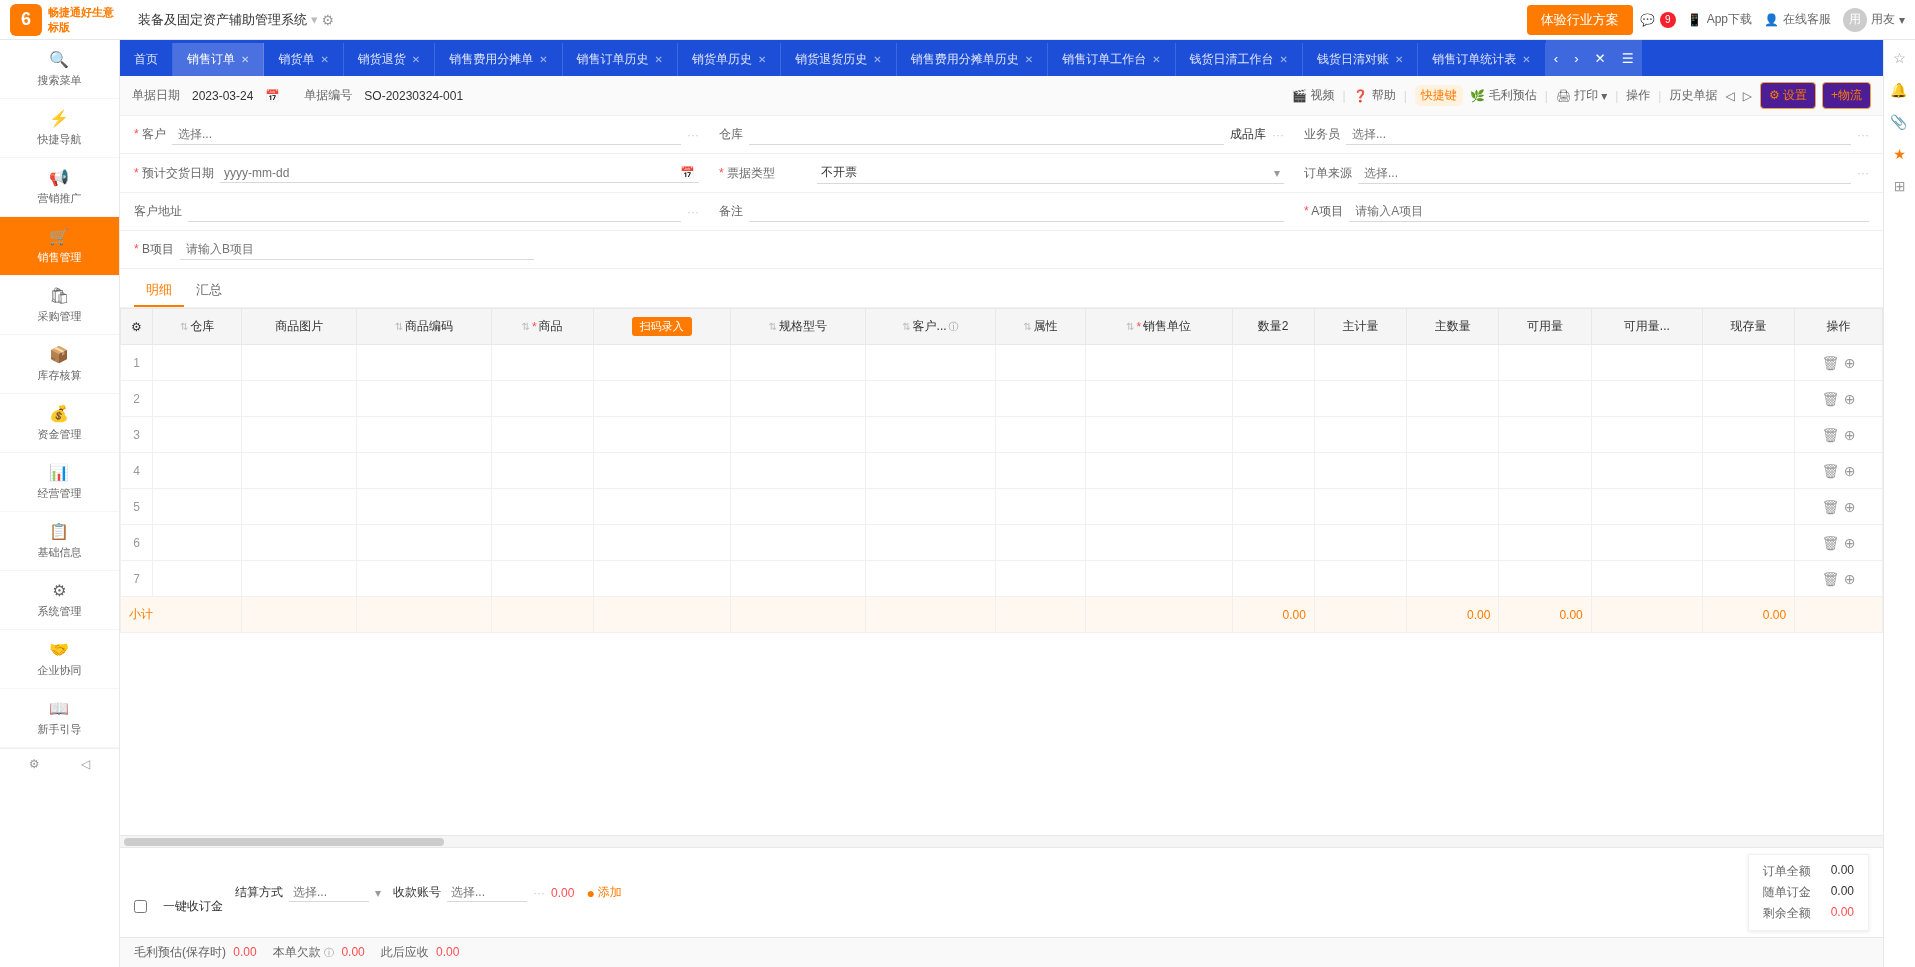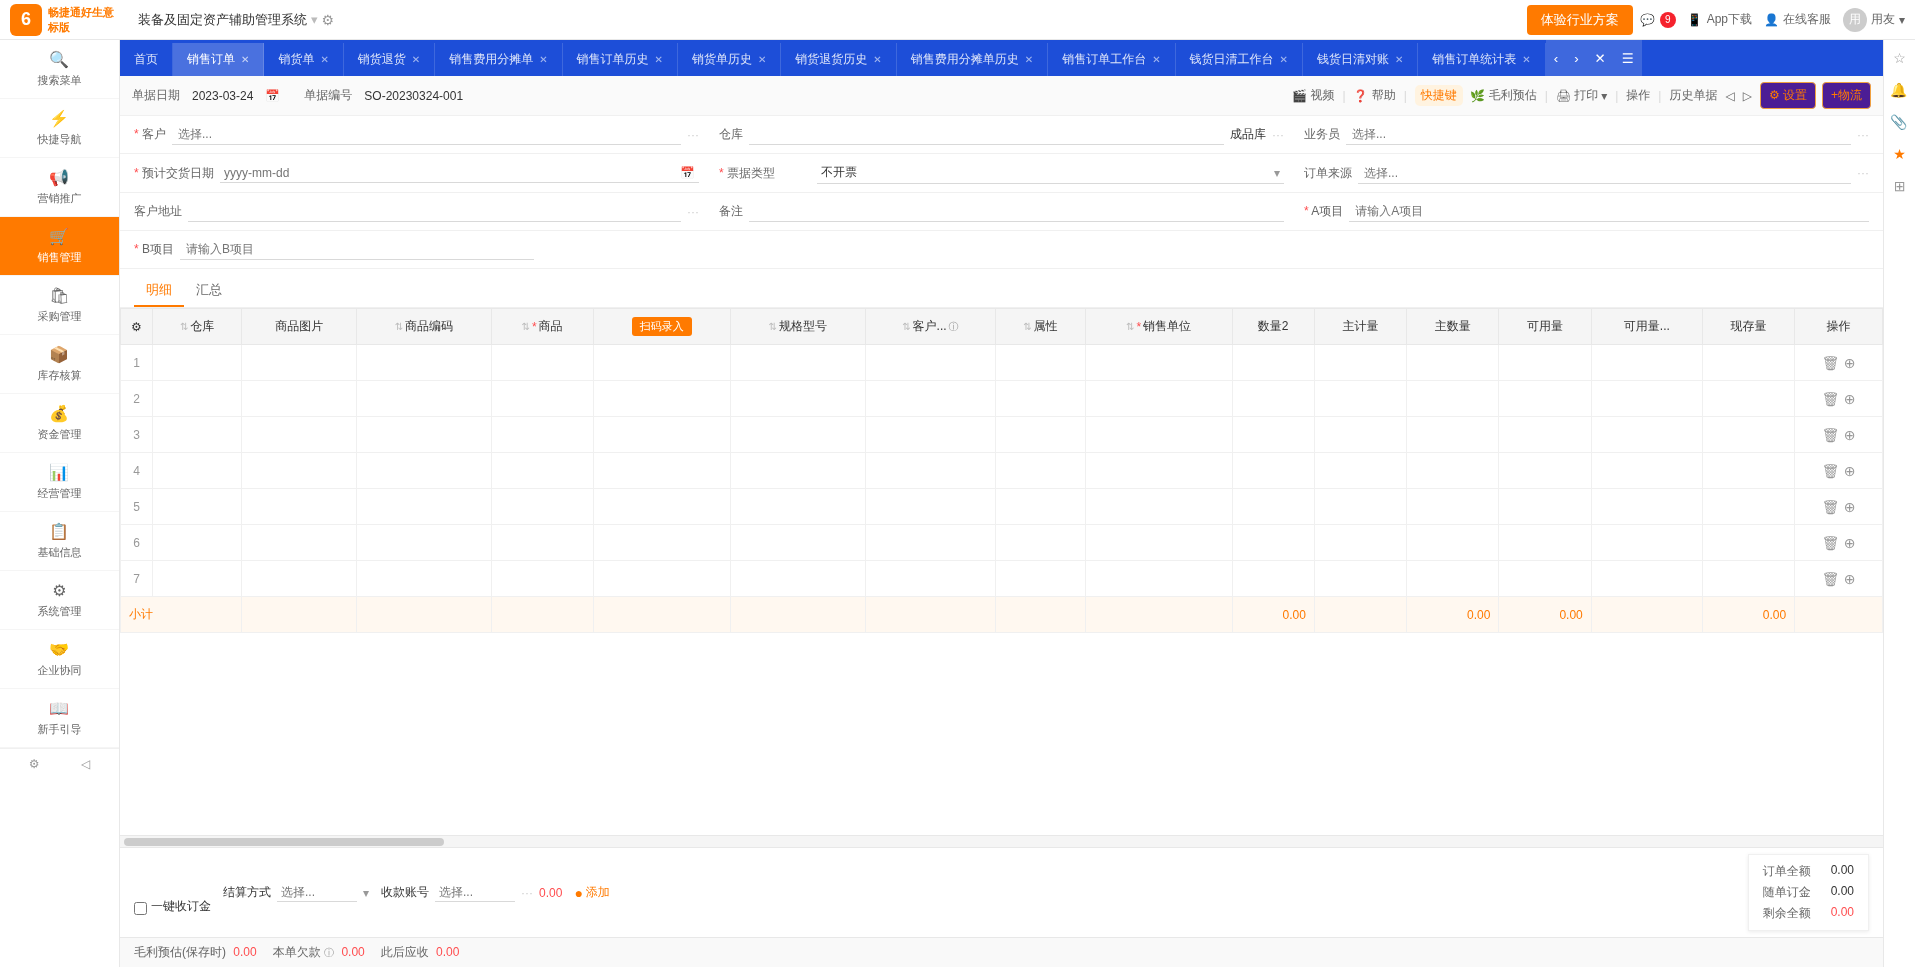--- a/index.html
+++ b/index.html
@@ -71,21 +71,21 @@
     .sort-icon { color: #bbb; font-size: 10px; }
     .actions-col { display: flex; align-items: center; justify-content: center; gap: 4px; }
     .action-icon-btn { background: none; border: none; cursor: pointer; color: #999; font-size: 14px; }
     
     
     .table-footer-row { background: #fff8f0; }
     .table-footer-row td { color: #ff7a00; font-weight: 500; padding: 8px 6px; }
     
     
     .bottom-bar { display: flex; align-items: center; padding: 6px 14px; border-top: 1px solid #e8e8e8; background: white; flex-shrink: 0; gap: 12px; }
-    .checkbox-field { display: flex; align-items: flex-end; gap: 4px; margin-top: 28px; }
+    .checkbox-field { display: flex; align-items: center; gap: 16px; margin-top: 28px; }
     .bottom-field { display: flex; align-items: center; gap: 6px; }
     .bottom-input { border: none; border-bottom: 1px solid #d9d9d9; padding: 2px 4px; font-size: 12px; width: 80px; color: #bbb; }
     .add-btn { color: #ff7a00; cursor: pointer; display: flex; align-items: center; gap: 3px; }
     
     
     .status-bar { display: flex; align-items: center; justify-content: space-between; padding: 6px 14px; background: #f9f9f9; border-top: 1px solid #e8e8e8; flex-shrink: 0; font-size: 12px; color: #666; }
     .status-left { display: flex; align-items: center; gap: 16px; }
     .status-right { display: flex; align-items: center; gap: 8px; }
     .btn-discard { border: 1px solid #d9d9d9; background: white; padding: 6px 16px; border-radius: 4px; cursor: pointer; color: #333; }
     .btn-save-draft { border: 1px solid #ff7a00; background: white; color: #ff7a00; padding: 6px 16px; border-radius: 4px; cursor: pointer; }

